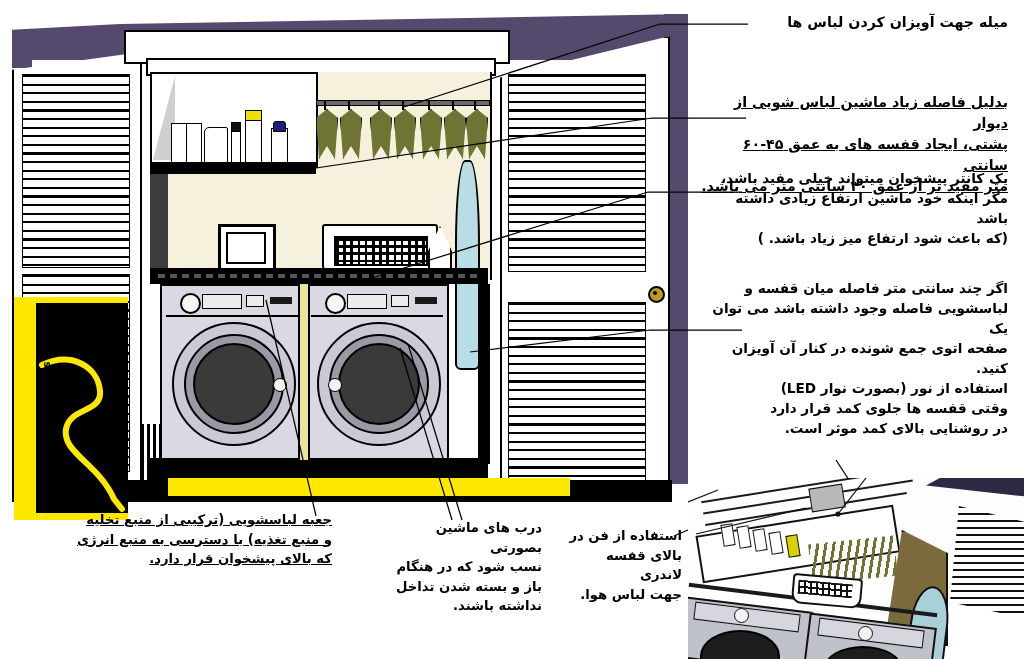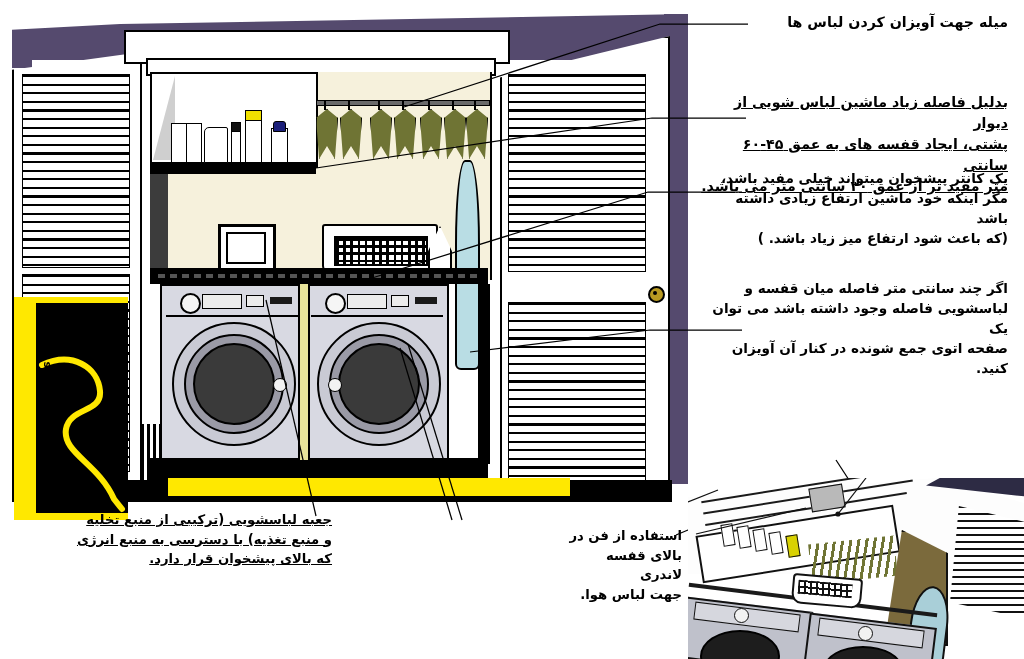--- a/index.html
+++ b/index.html
@@ -264,25 +264,32 @@
 متر  مفید تر از عمق ۳۰ سانتی متر می باشد.</div>
 
   <div class="callout c-size-b" style="left:700px;top:168px;width:308px;">یک کانتر پیشخوان میتواند خیلی مفید باشد،
 مگر اینکه خود ماشین ارتفاع زیادی داشته باشد
 (که باعث شود ارتفاع میز زیاد باشد. )</div>
 
   <div class="callout c-size-b" style="left:700px;top:278px;width:308px;">اگر چند سانتی متر فاصله میان قفسه و
 لباسشویی فاصله وجود داشته باشد می توان یک
 صفحه اتوی جمع شونده در کنار آن آویزان کنید.</div>
 
+  <div class="callout c-size-b" style="left:718px;top:378px;width:290px;">استفاده از نور (بصورت نوار LED)
+وقتی قفسه ها جلوی کمد قرار دارد
+در روشنایی بالای کمد موثر است.</div>
 
   <div class="callout c-size-c" style="left:560px;top:526px;width:122px;">استفاده از فن در
 بالای قفسه لاندری
 جهت لباس هوا.</div>
 
+  <div class="callout c-size-c" style="left:390px;top:518px;width:152px;">درب های ماشین بصورتی
+نسب شود که در هنگام
+باز و بسته شدن تداخل
+نداشته باشند.</div>
 
   <div class="callout c-size-c" style="left:50px;top:510px;width:282px;text-decoration:underline;">جعبه لباسشویی (ترکیبی از منبع تخلیه
 و منبع تغذیه) با دسترسی به منبع انرژی
 که بالای پیشخوان قرار دارد.</div>
 
   <div id="inset">
 
     <div class="ins" style="left:0;top:0;width:336px;height:96px;background:#fdfdfd;
                 clip-path:polygon(0% 20%, 74% 0%, 100% 26%, 100% 100%, 0% 100%);"></div>
 

